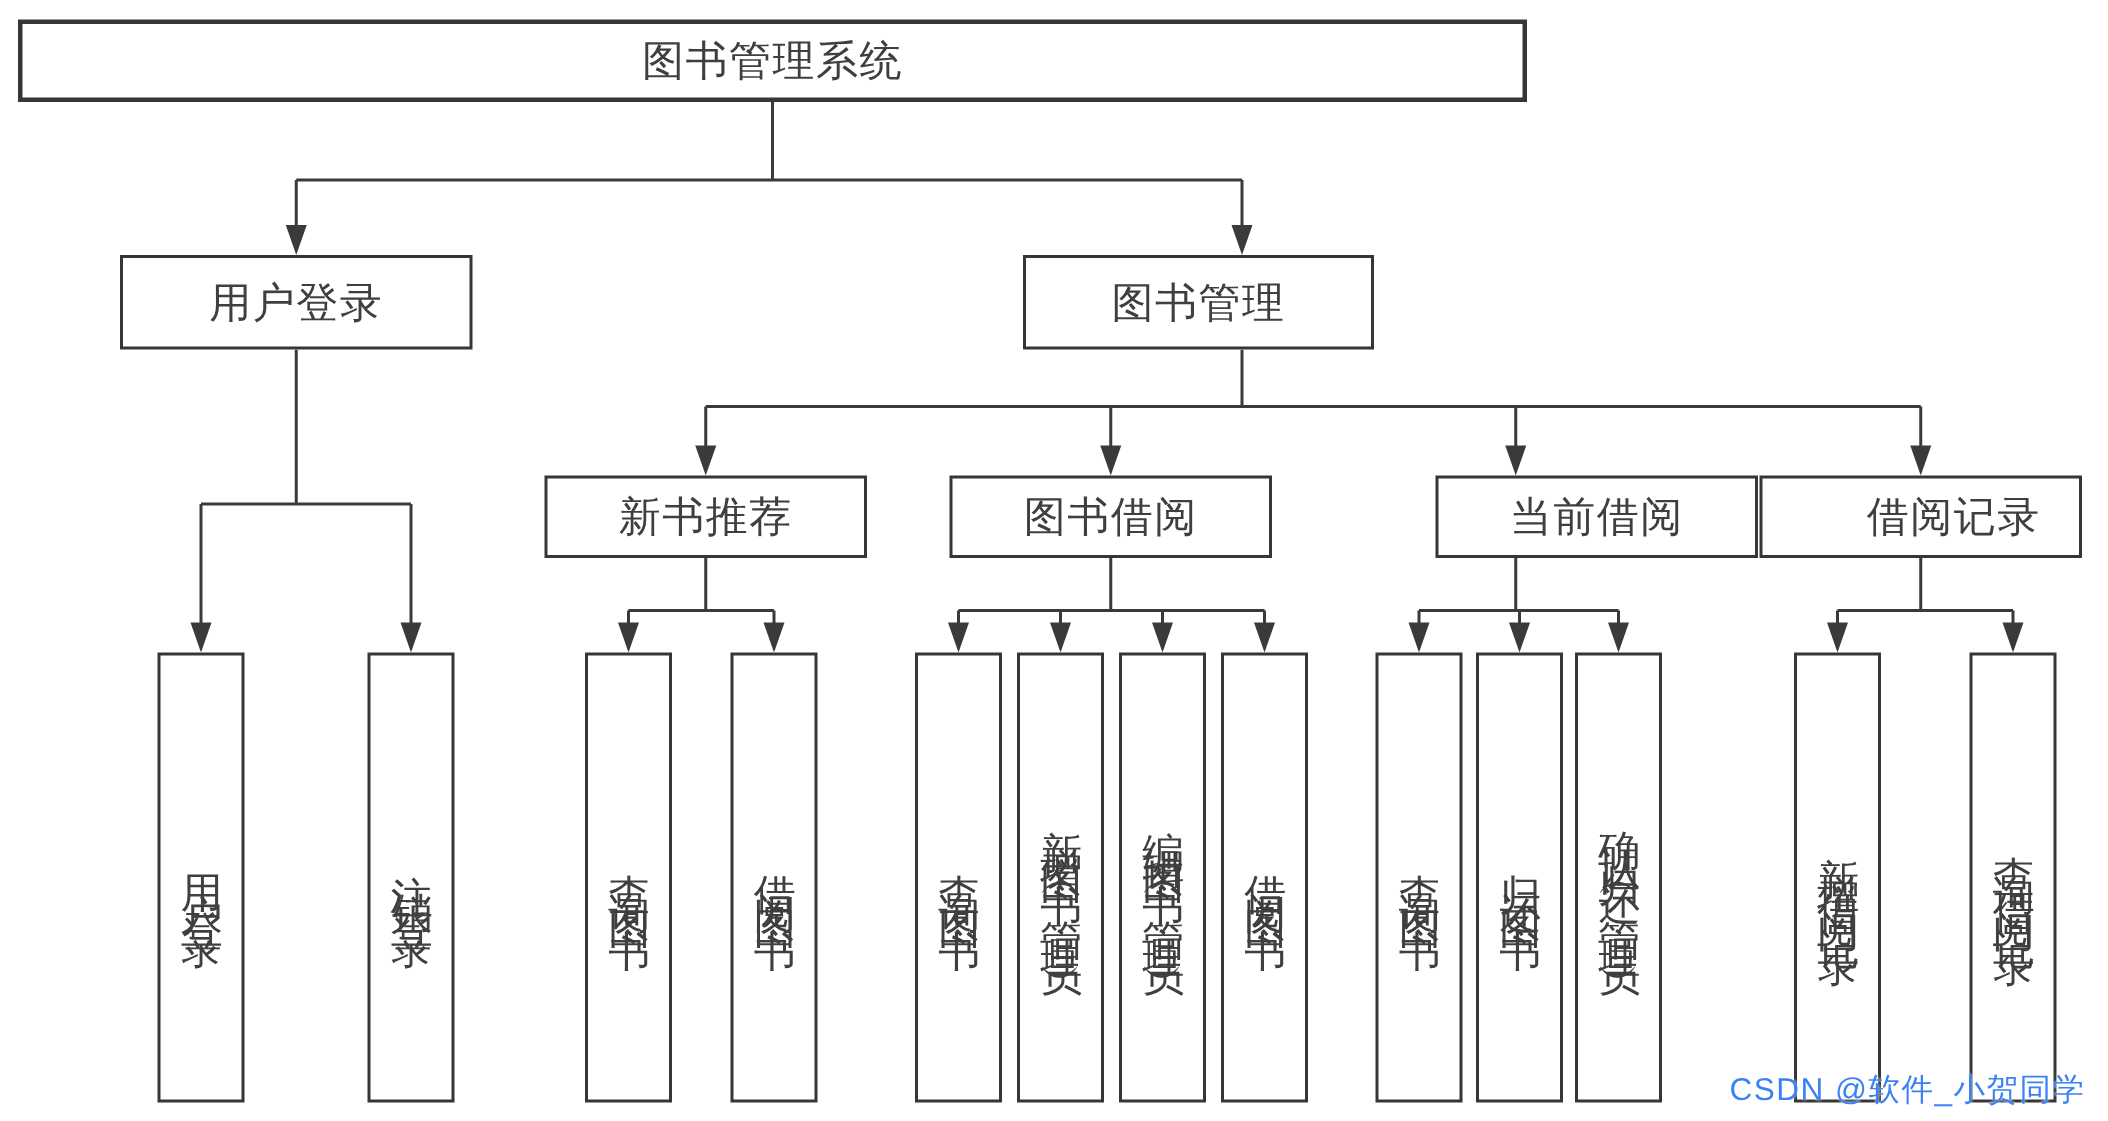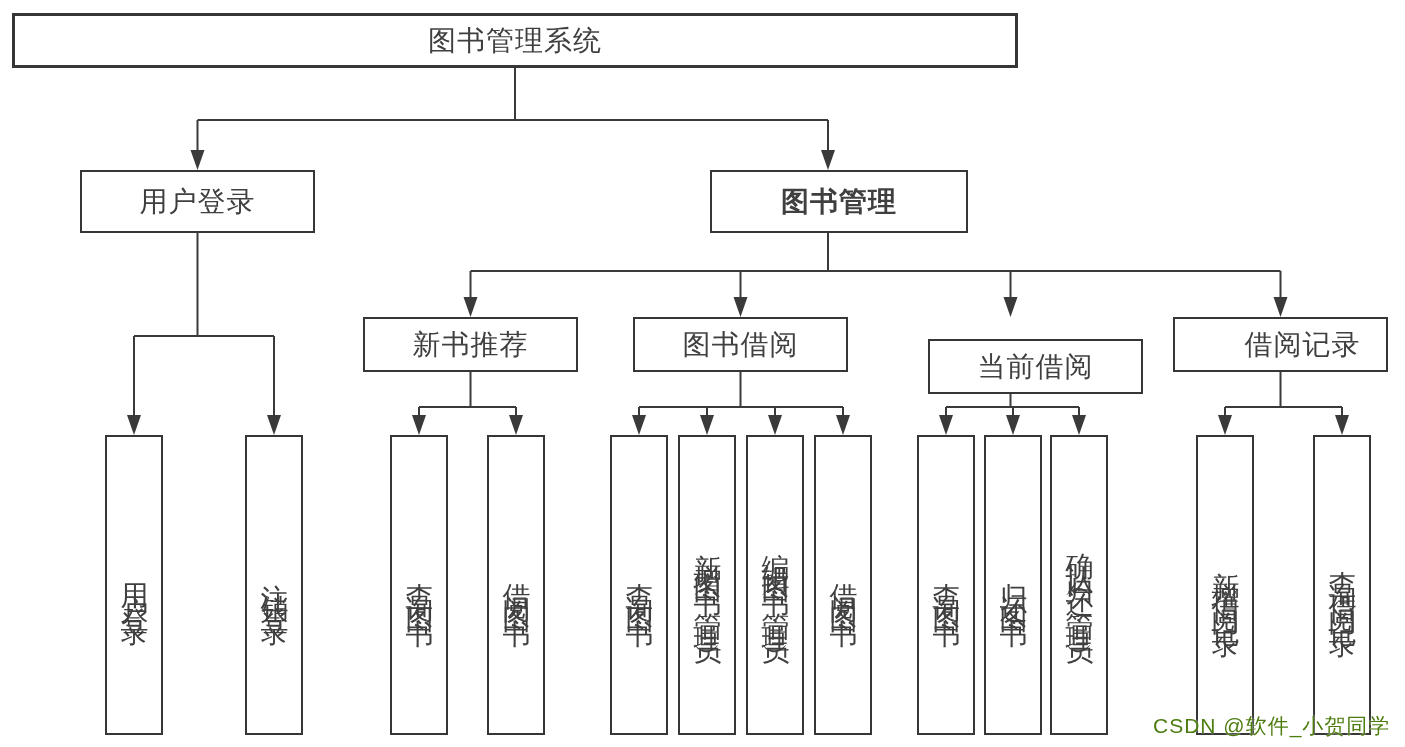--- a/index.html
+++ b/index.html
@@ -40,39 +40,39 @@
   .leaf span {
     writing-mode: vertical-rl;
     text-orientation: mixed;
     letter-spacing: 12px;
     line-height: 1;
     white-space: nowrap;
   }
   
   .n-root   { left: 12px;  top: 13px;  width: 1006px; height: 55px; }
   .n-l2a    { left: 80px;  top: 170px; width: 235px;  height: 63px; }
-  .n-l2b    { left: 710px; top: 170px; width: 258px;  height: 63px; font-weight: bold; }
+  .n-l2b    { left: 682px; top: 170px; width: 234px;  height: 63px; }
   .n-l3a    { left: 363px; top: 317px; width: 215px;  height: 55px; }
   .n-l3b    { left: 633px; top: 317px; width: 215px;  height: 55px; }
-  .n-l3c    { left: 928px; top: 317px; width: 215px;  height: 55px; margin-top: 22px; }
+  .n-l3c    { left: 957px; top: 317px; width: 215px;  height: 55px; }
   .n-l3d    { left: 1173px;top: 317px; width: 215px;  height: 55px; padding-left: 44px; }
   .leaf     { top: 435px; width: 58px; height: 300px; }
   .n-g1a { left: 105px; }  .n-g1b { left: 245px; }
   .n-g2a { left: 390px; }  .n-g2b { left: 487px; }
   .n-g3a { left: 610px; }  .n-g3b { left: 678px; }
   .n-g3c { left: 746px; }  .n-g3d { left: 814px; }
   .n-g4a { left: 917px; }  .n-g4b { left: 984px; }
   .n-g4c { left: 1050px; }
   .n-g5a { left: 1196px; } .n-g5b { left: 1313px; }
   .watermark {
     position: absolute;
     left: 1153px;
     top: 712px;
     font-size: 21px;
-    color: #4d7c0f;
+    color: #3b82f6;
     letter-spacing: 1px;
     white-space: nowrap;
     z-index: 3;
     text-shadow: 0 0 2px #ffffff;
   }
   path.line {
     stroke: #3a3a3a;
     stroke-width: 2;
     fill: none;
   }

